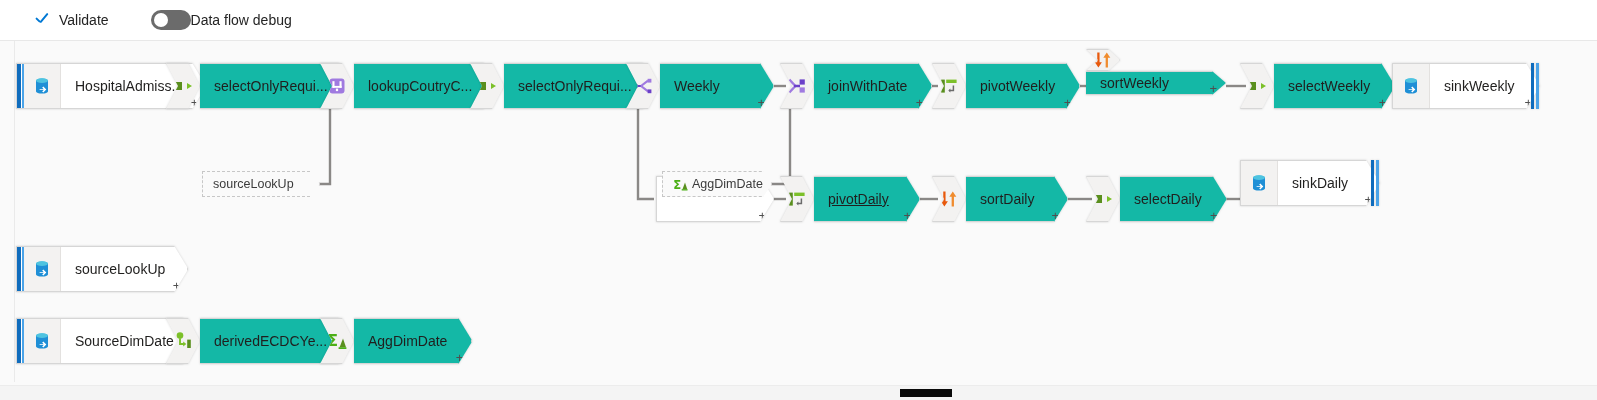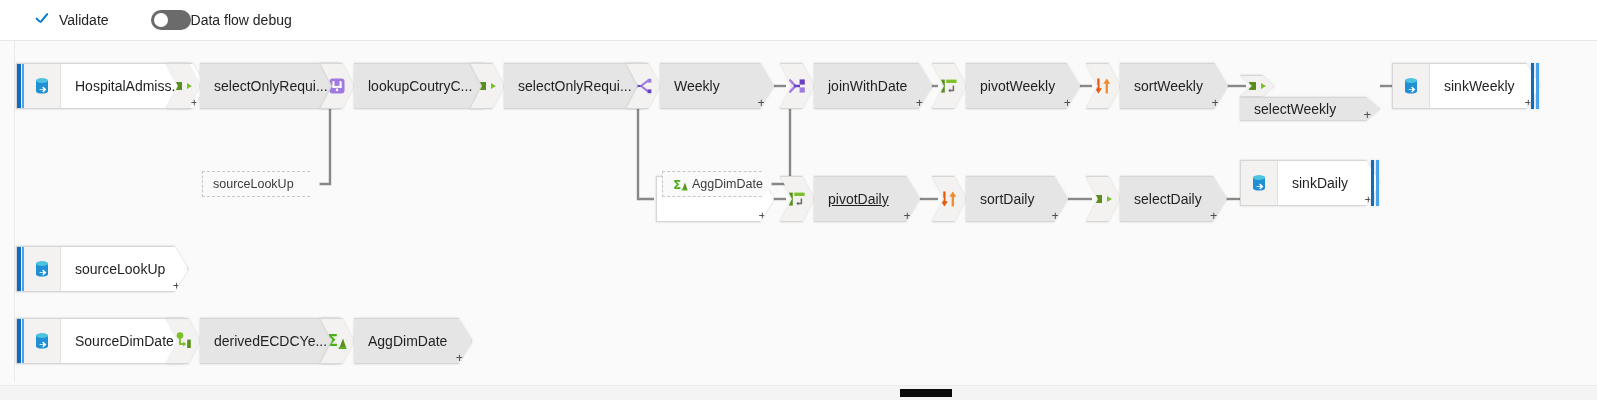--- a/index.html
+++ b/index.html
@@ -77,21 +77,21 @@
   }
   
   .tnode{position:absolute;height:46px;display:flex;align-items:stretch;
     filter:drop-shadow(0 0.6px 1.2px rgba(0,0,0,.16));}
   .tnode .ichev{
     width:34px;flex:none;background:#f3f2f1;border:1px solid #d6d6d6;
     box-sizing:border-box;display:flex;align-items:center;justify-content:center;
     clip-path:polygon(0 0, calc(100% - 12px) 0, 100% 50%, calc(100% - 12px) 100%, 0 100%, 12px 50%);
   }
   .tnode .tbody{
-    position:relative;background:#e5e5e5;border:1px solid #d6d6d6;
+    position:relative;background:#14b8a6;border:1px solid #d6d6d6;
     border-left:none;box-sizing:border-box;height:46px;
     display:flex;align-items:center;
     clip-path:polygon(0 0, calc(100% - 14px) 0, 100% 50%, calc(100% - 14px) 100%, 0 100%);
     padding:0 24px 0 14px;font-size:14px;color:#201f1e;white-space:nowrap;
   }
   .tnode .plus{
     position:absolute;right:8px;bottom:-1px;font-size:13px;color:#4f4f4f;line-height:1;
   }
   
   .sinkbars{position:absolute;top:0;height:46px;display:flex;}
@@ -265,35 +265,35 @@
               <rect x="7.2" y="3.6" width="10.4" height="3.4" fill="#7cc02a"></rect>
               <path d="M14.4 9.4 v5.1 h-4.3" stroke="#6b6b6b" stroke-width="1.5" fill="none"></path>
               <path d="M11.4 12.6 L9.3 14.5 L11.4 16.4 z" fill="#6b6b6b"></path>
             </svg>
           </span>
           <span class="tbody" style="flex:1 1 auto;">
             <span>pivotWeekly</span>
             <span class="plus">+</span>
           </span>
         </div>
-        <div class="tnode" style="left:1086px;top:22px;width:140px;">
+        <div class="tnode" style="left:1086px;top:8px;width:140px;flex-direction:column;">
           <span class="ichev">
             <svg class="ic" viewBox="0 0 20 20">
               <path d="M5.4 2.6 v11.2" stroke="#e8590c" stroke-width="2.3"></path>
               <path d="M5.4 17.4 L1.9 12.2 h7 z" fill="#e8590c"></path>
               <path d="M13.8 17.4 v-11.2" stroke="#f08c2e" stroke-width="2.3"></path>
               <path d="M13.8 2.6 L10.3 7.8 h7 z" fill="#f08c2e"></path>
             </svg>
           </span>
           <span class="tbody" style="flex:1 1 auto;">
             <span>sortWeekly</span>
             <span class="plus">+</span>
           </span>
         </div>
-        <div class="tnode" style="left:1240px;top:34px;width:140px;flex-direction:column;">
+        <div class="tnode" style="left:1240px;top:22px;width:140px;">
           <span class="ichev">
             <svg class="ic" viewBox="0 0 20 20">
               <rect x="2" y="6" width="7" height="8" fill="#5a8f1e"></rect>
               <path d="M9 10 h5 v-3 l5 3 -5 3 v-3 z" fill="#7cc02a"></path>
             </svg>
           </span>
           <span class="tbody" style="flex:1 1 auto;">
             <span>selectWeekly</span>
             <span class="plus">+</span>
           </span>

